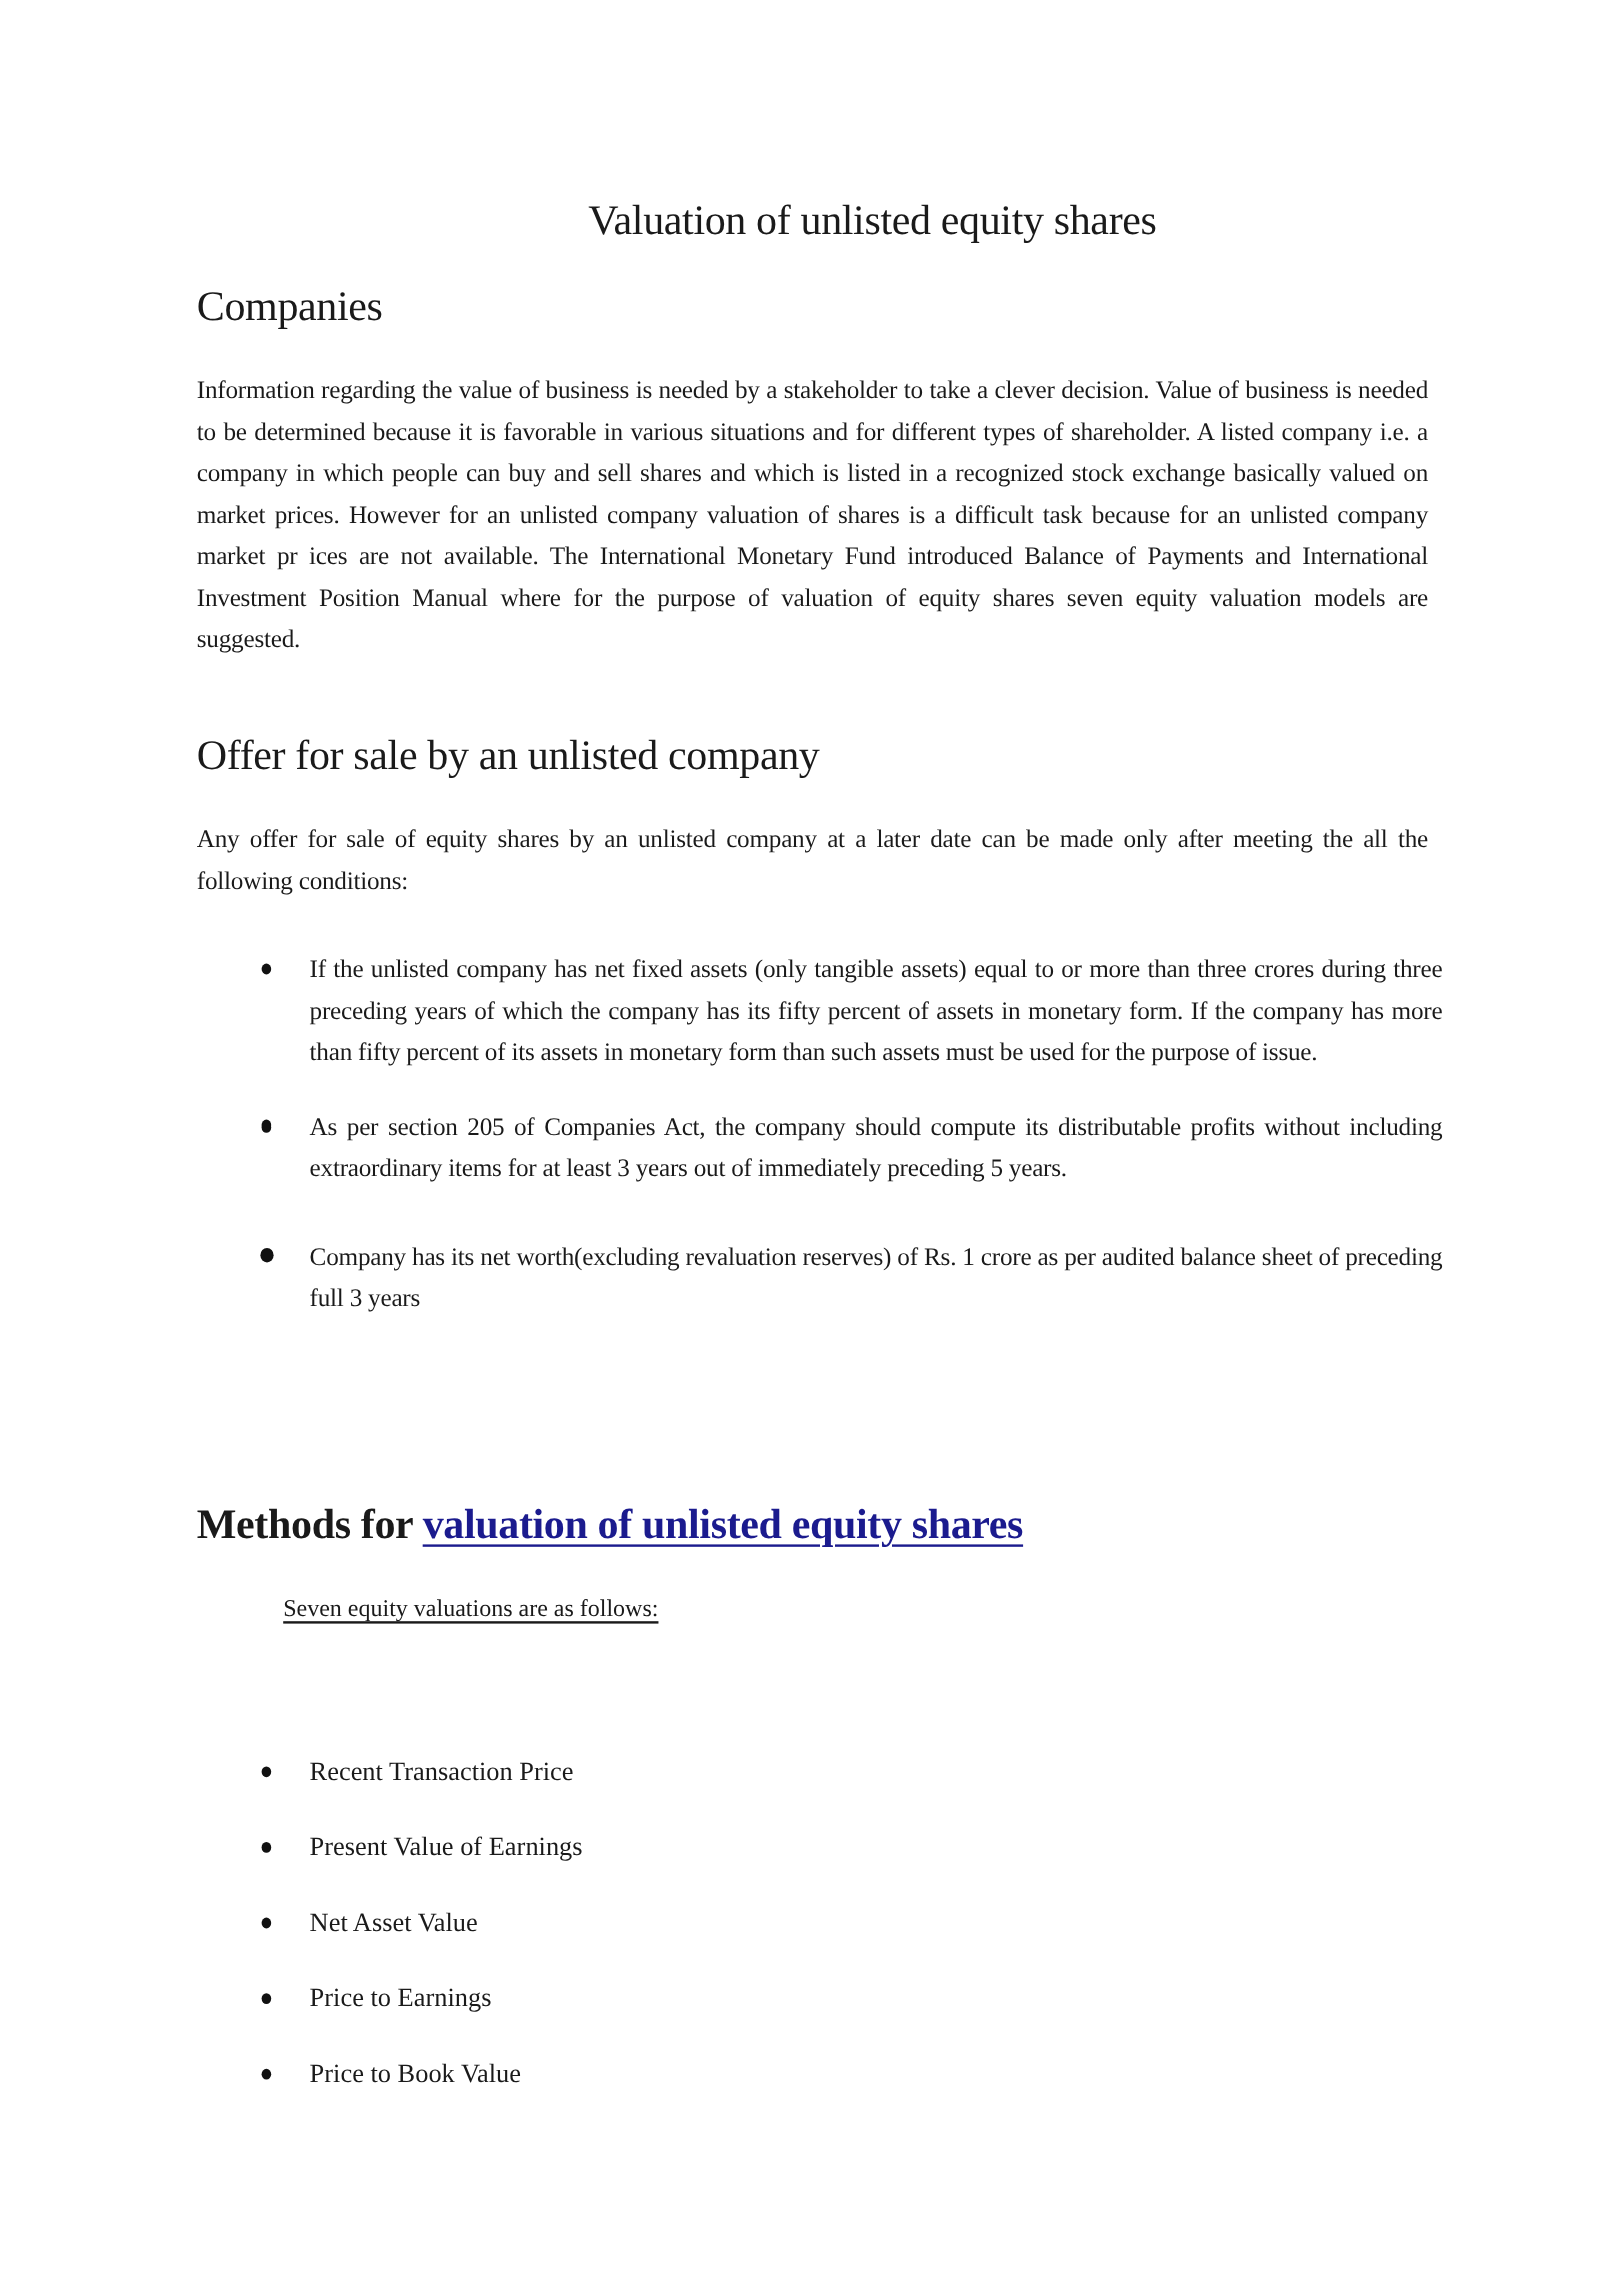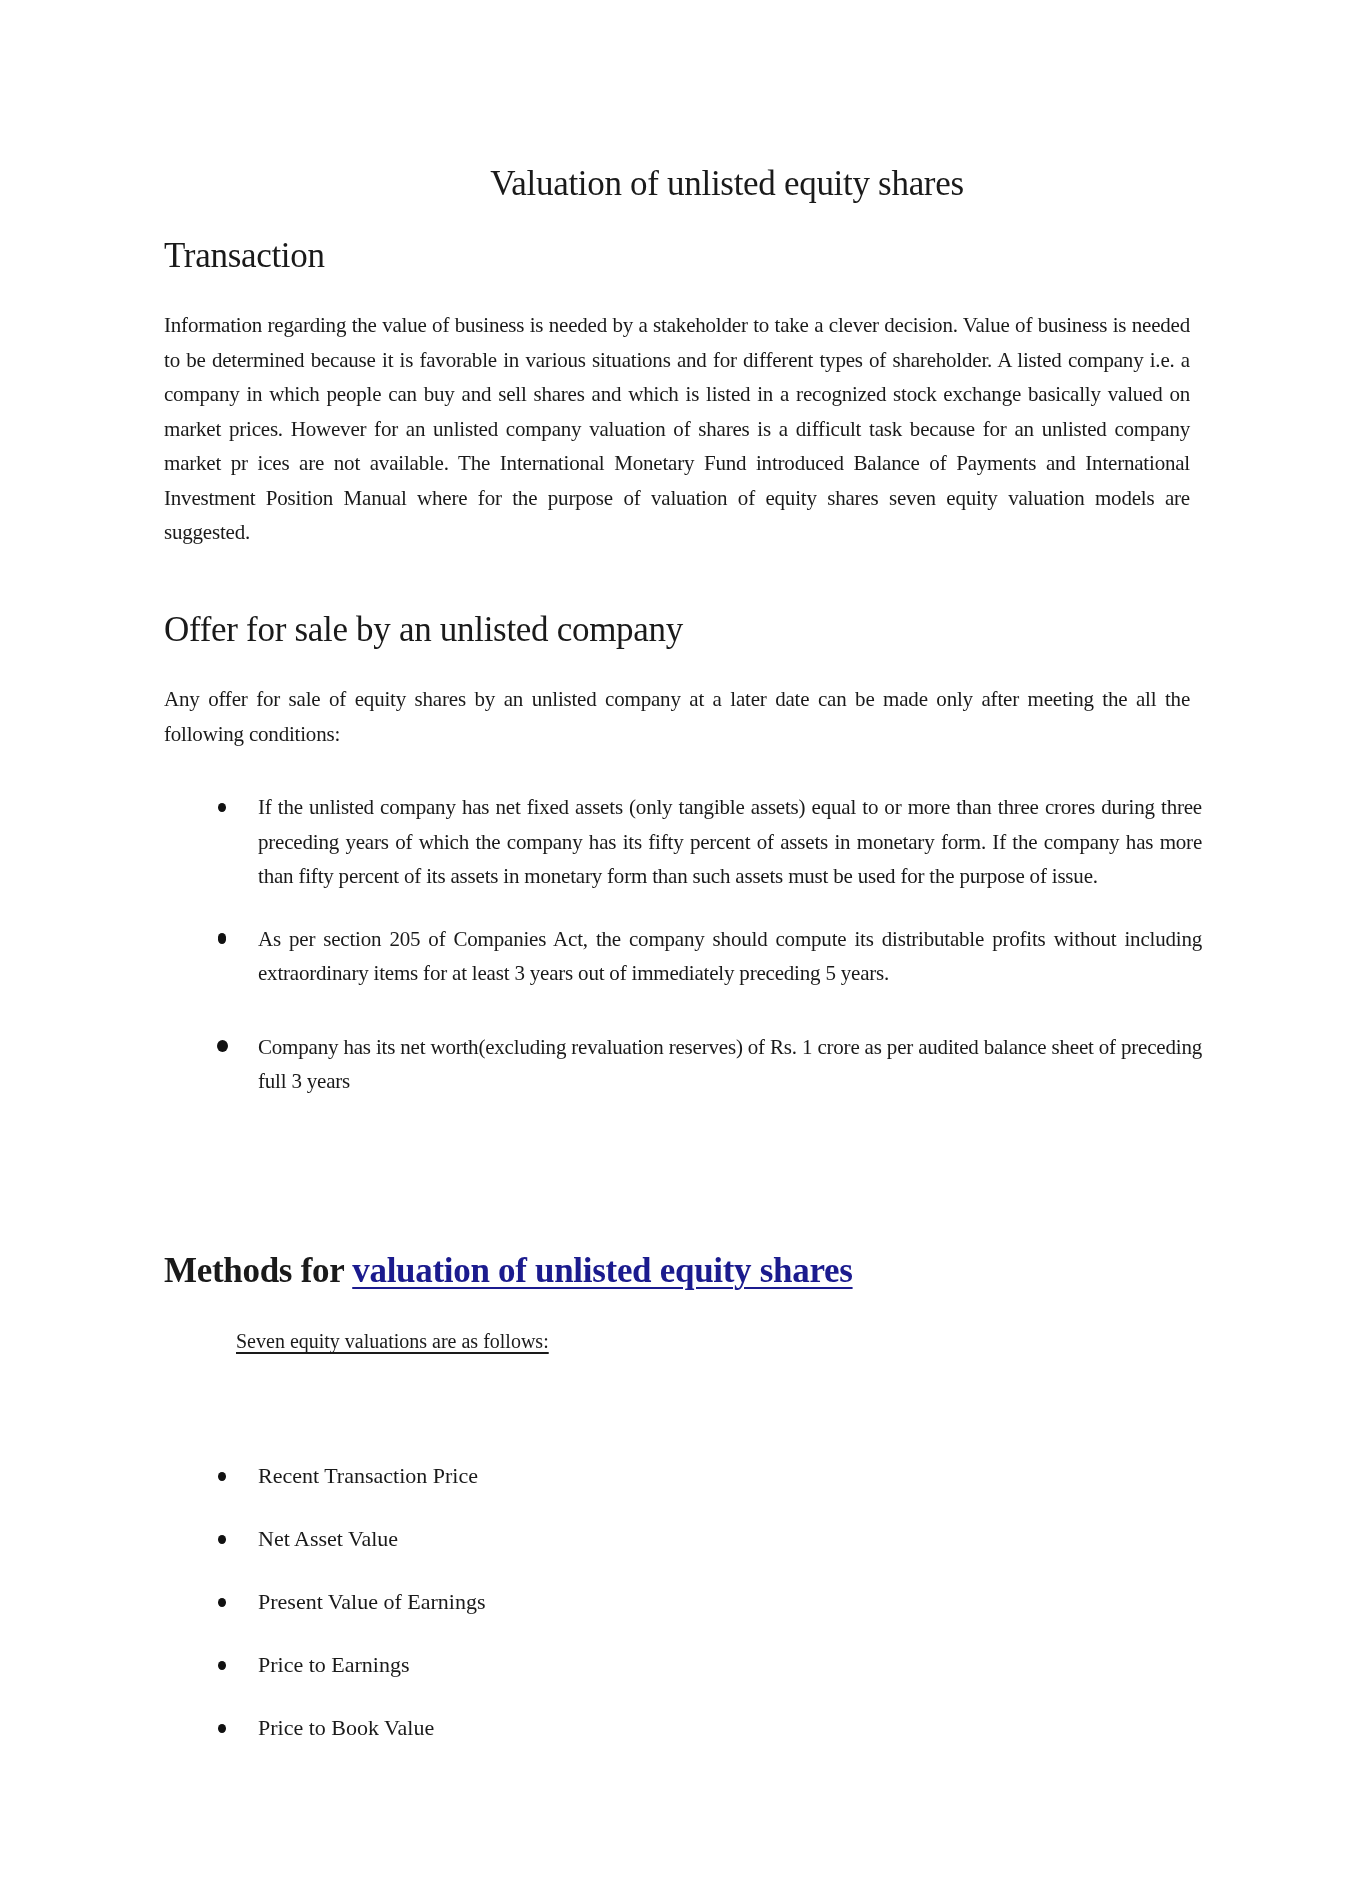--- a/index.html
+++ b/index.html
@@ -40,21 +40,21 @@
       position: absolute; left: 72px; margin: 0; font-size: 20px;
       text-decoration: underline; text-underline-offset: 4px; text-align: center;
     }
   </style>
 </head>
 <body>
 
 <div class="page">
   <h1 class="title">Valuation of unlisted equity shares</h1>
 
-  <h2 style="top:236px;">Transaction</h2>
+  <h2 style="top:236px;">Companies</h2>
   <p class="para" style="top:308px;">Information regarding the value of business is needed by a stakeholder to take a clever decision. Value of business is needed to be determined because it is favorable in various situations and for different types of shareholder. A listed company i.e. a company in which people can buy and sell shares and which is listed in a recognized stock exchange basically valued on market prices. However for an unlisted company valuation of shares is a difficult task because for an unlisted company market pr ices are not available. The International Monetary Fund introduced Balance of Payments and International Investment Position Manual where for the purpose of valuation of equity shares seven equity valuation models are suggested.</p>
 
   <h2 style="top:610px;">Offer for sale by an unlisted company</h2>
   <p class="para" style="top:682px;">Any offer for sale of equity shares by an unlisted company at a later date can be made only after meeting the all the following conditions:</p>
 
   <ul class="conds" style="top:778px;">
     <li>
       <span class="bullet"></span>
       <span>If the unlisted company has net fixed assets (only tangible assets) equal to or more than three crores during three preceding years of which the company has its fifty percent of assets in monetary form. If the company has more than fifty percent of its assets in monetary form than such assets must be used for the purpose of issue.</span>
     </li>
@@ -77,25 +77,25 @@
 
   <p class="subhead" style="top:1330px;">Seven equity valuations are as follows: </p>
 
   <ul class="methods" style="top:1447px;">
     <li>
       <span class="bullet"></span>
       <span>Recent Transaction Price</span>
     </li>
     <li>
       <span class="bullet"></span>
-      <span>Net Asset Value</span>
+      <span>Present Value of Earnings</span>
     </li>
     <li>
       <span class="bullet"></span>
-      <span>Present Value of Earnings</span>
+      <span>Net Asset Value</span>
     </li>
     <li>
       <span class="bullet"></span>
       <span>Price to Earnings</span>
     </li>
     <li>
       <span class="bullet"></span>
       <span>Price to Book Value</span>
     </li>
   </ul>

